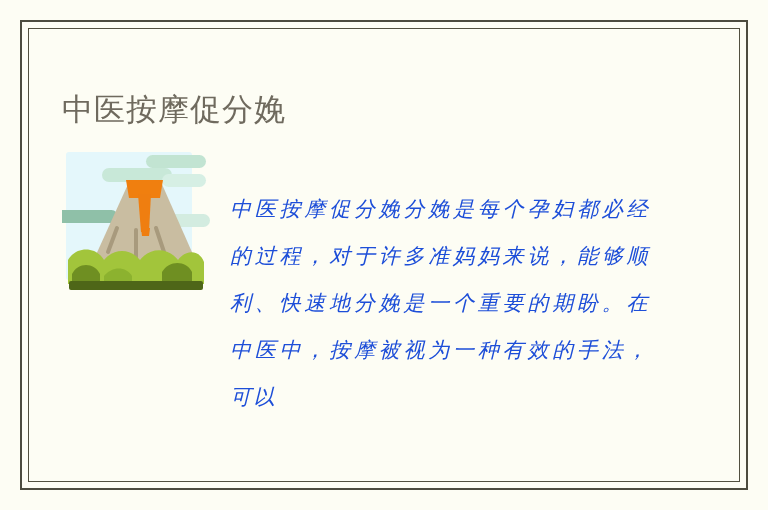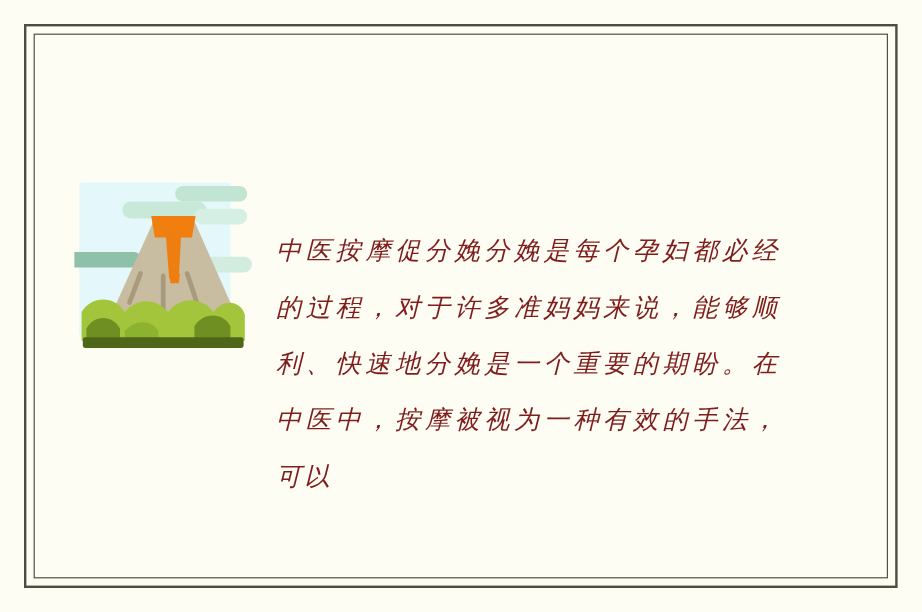--- a/index.html
+++ b/index.html
@@ -84,37 +84,38 @@
   
   .article-body {
     position: absolute;
     left: 230px;
     top: 165px;
     width: 420px;
     font-family: "DejaVu Serif", "Liberation Serif", serif;
     font-size: 21px;
     line-height: 47px;
     letter-spacing: 2.5px;
-    color: #7f1d1d;
+    color: #1d4ed8;
     text-align: justify;
     font-style: italic;
     font-weight: 400;
     word-break: break-all;
   }
 </style>
 </head>
 <body>
 
 <div class="page">
 
   <div class="frame-outer"></div>
   <div class="frame-inner"></div>
 
   <div class="content">
 
+    <h1 class="article-title">中医按摩促分娩</h1>
 
     <div class="illustration">
       <svg viewBox="0 0 148 148" xmlns="http://www.w3.org/2000/svg" aria-hidden="true">
 
         <rect x="4" y="2" width="126" height="128" rx="3" fill="#e4f7fb"></rect>
 
         <rect x="84" y="5" width="60" height="13" rx="6.5" fill="#c2e4d2"></rect>
 
         <rect x="40" y="18" width="70" height="14" rx="7" fill="#c8e8d8"></rect>
 

